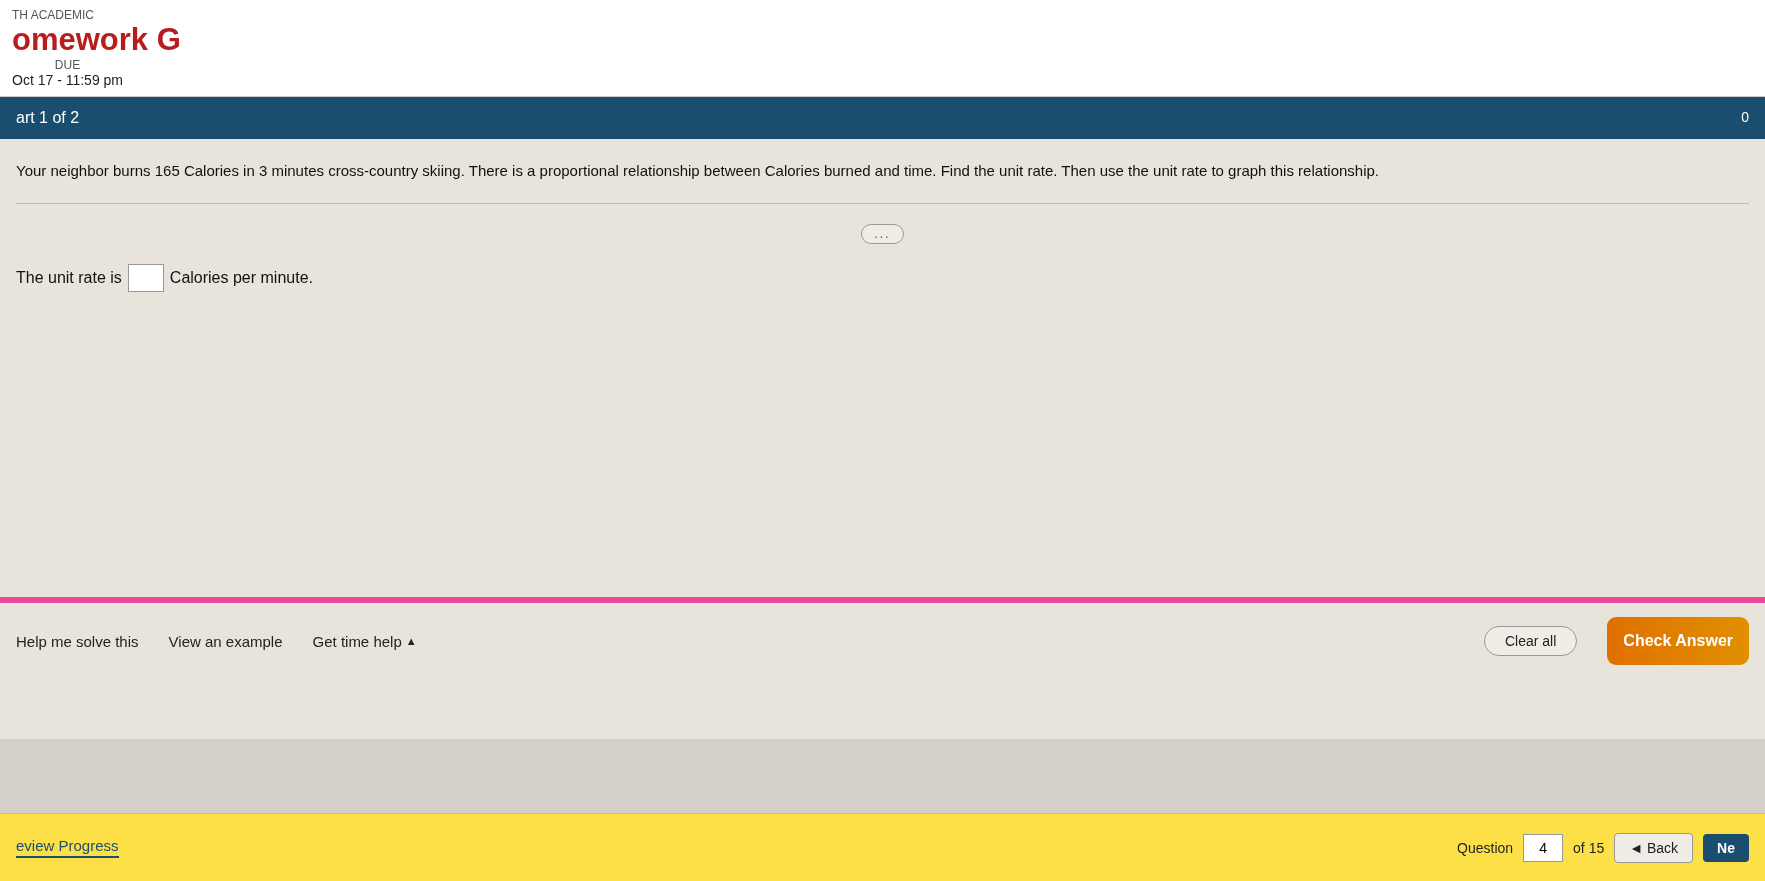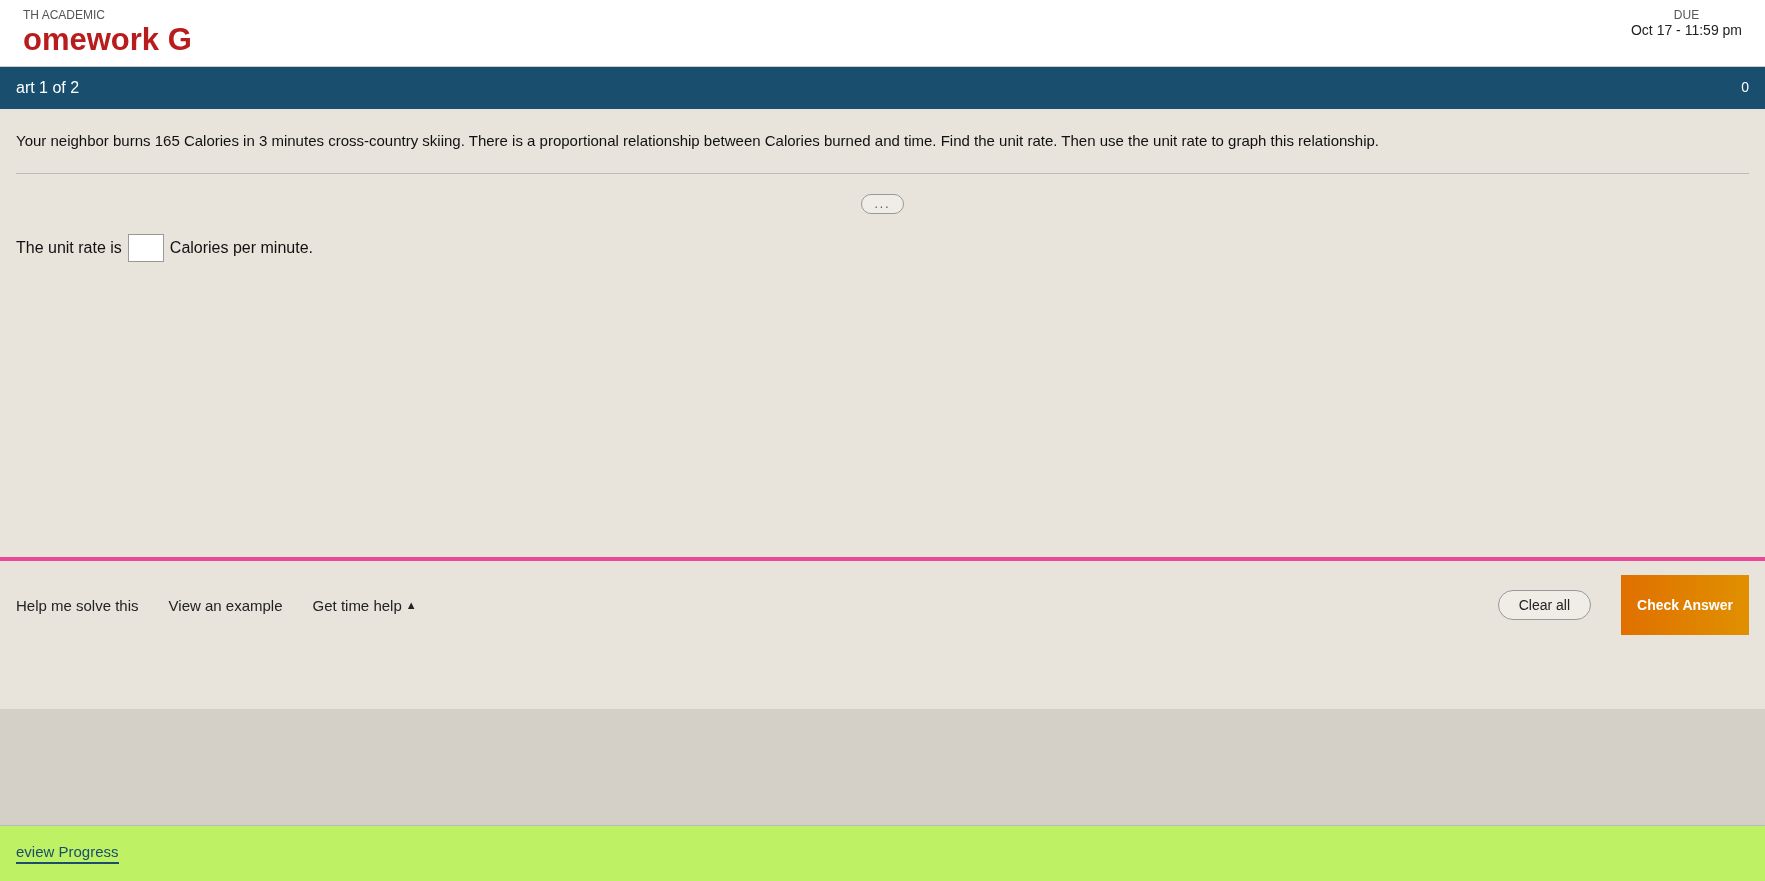--- a/index.html
+++ b/index.html
@@ -13,25 +13,26 @@
       background-color: #d4d0c8;
       width: 1765px;
       min-height: 881px;
       position: relative;
       overflow: hidden;
     }
 
     
     .header {
       background-color: #ffffff;
-      padding: 8px 23px;
+      padding: 8px 12px;
       display: flex;
       justify-content: space-between;
       align-items: flex-start;
       border-bottom: 1px solid #ccc;
+      flex-direction: column;
     }
 
     .header-left {
       display: flex;
       flex-direction: column;
     }
 
     .header-subtitle {
       font-size: 12px;
       color: #555;
@@ -138,21 +139,21 @@
     .bottom-toolbar {
       position: absolute;
       bottom: 60px;
       left: 0;
       right: 0;
       padding: 14px 16px;
       display: flex;
       align-items: center;
       gap: 30px;
       background-color: #e8e4dc;
-      border-top: 4px solid #ec4899;
+      border-top: 6px solid #ec4899;
     }
 
     .help-link {
       font-size: 15px;
       color: #222;
       cursor: pointer;
       font-weight: 500;
       text-decoration: none;
     }
 
@@ -165,36 +166,36 @@
       font-size: 14px;
       color: #222;
       cursor: pointer;
       text-align: center;
     }
 
     .answer-btn {
       background: linear-gradient(to right, #e07000, #e09000);
       color: white;
       border: none;
-      border-radius: 0;
-      padding: 22px 16px;
-      font-size: 14px;
+      border-radius: 9px;
+      padding: 15px 16px;
+      font-size: 16px;
       cursor: pointer;
       font-weight: bold;
       min-width: 100px;
     }
 
     
     .footer-nav {
       position: absolute;
       bottom: 0;
       left: 0;
       right: 0;
-      height: 56px;
-      background-color: #bef264;
+      height: 68px;
+      background-color: #fde047;
       border-top: 1px solid #bbb;
       display: flex;
       align-items: center;
       padding: 0 16px;
       justify-content: space-between;
     }
 
     .review-progress-btn {
       color: #1a4e6e;
       font-size: 15px;
@@ -310,13 +311,20 @@
     </span>
     <button class="clear-all-btn">Clear all</button>
     <button class="answer-btn">Check Answer</button>
   </div>
 
 </div>
 
 <div class="footer-nav">
   <span class="review-progress-btn">eview Progress</span>
 
+  <div class="nav-question-area">
+    <span class="question-label">Question</span>
+    <input class="question-num-input" type="text" value="4" style="">
+    <span class="question-of">of 15</span>
+    <button class="back-btn">◄ Back</button>
+    <button class="next-btn">Ne</button>
+  </div>
 </div>
 
 </body></html>

